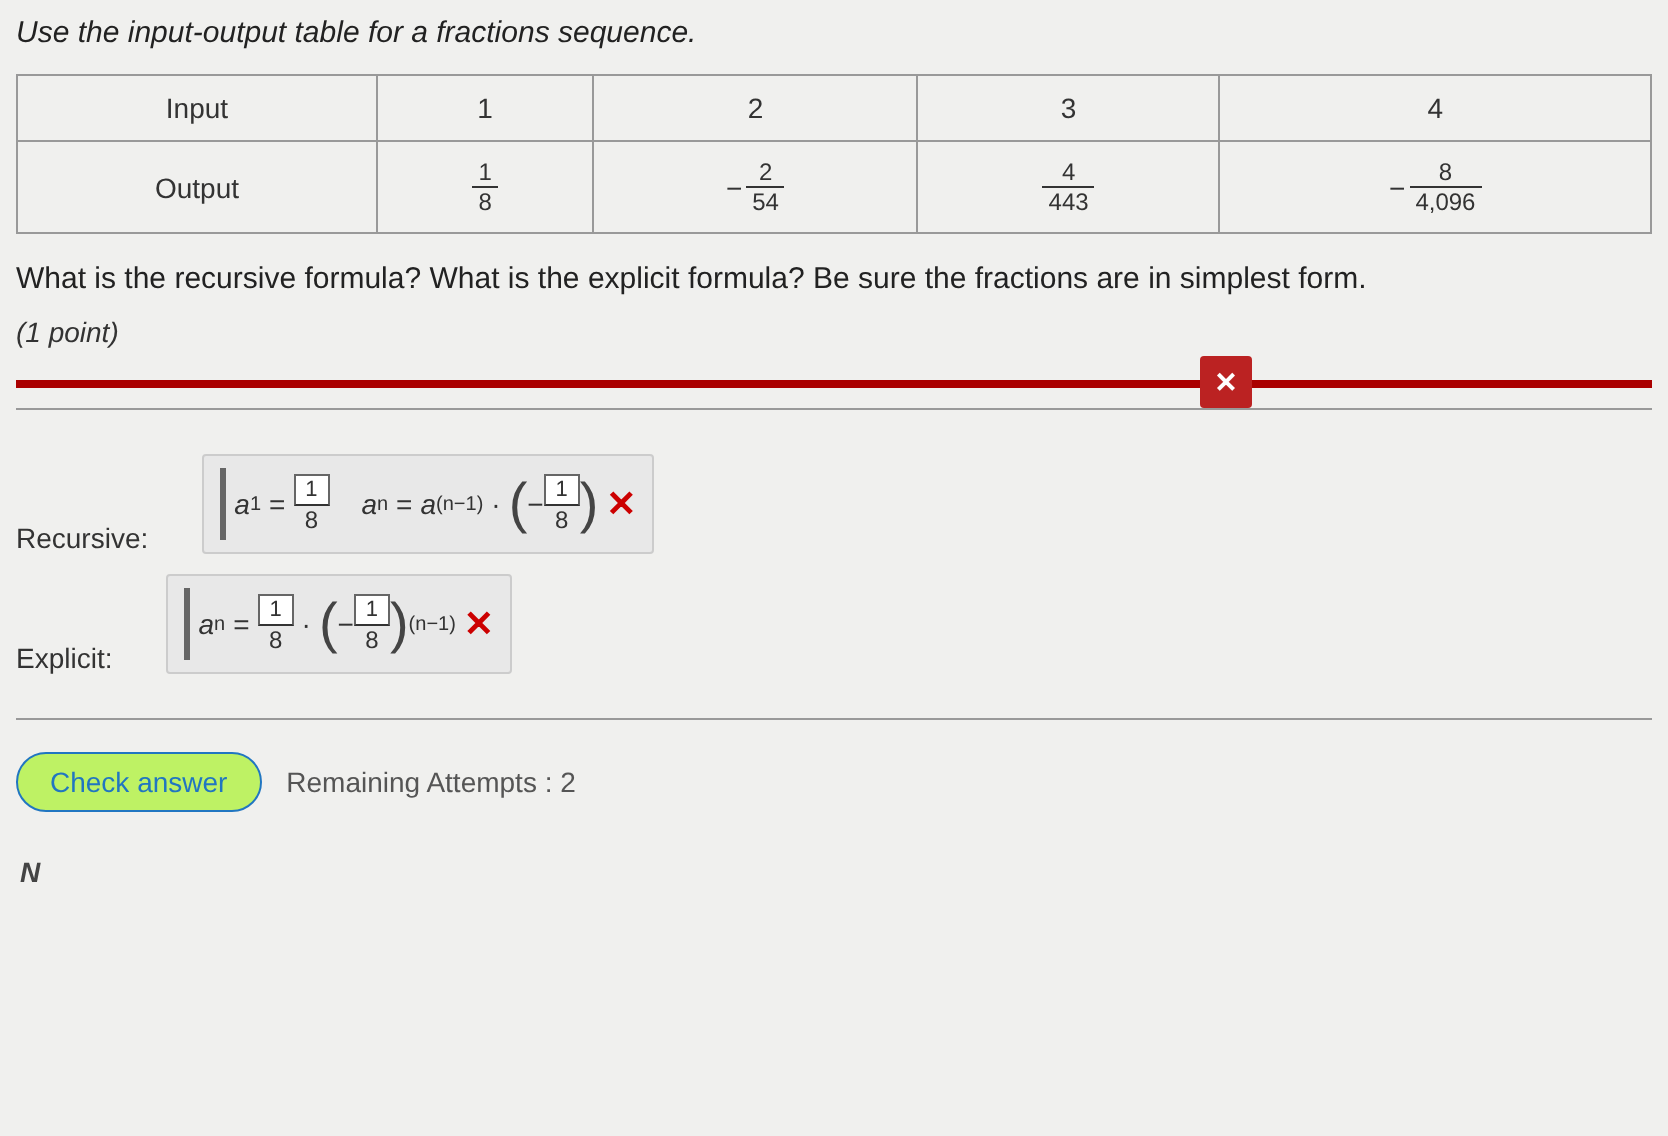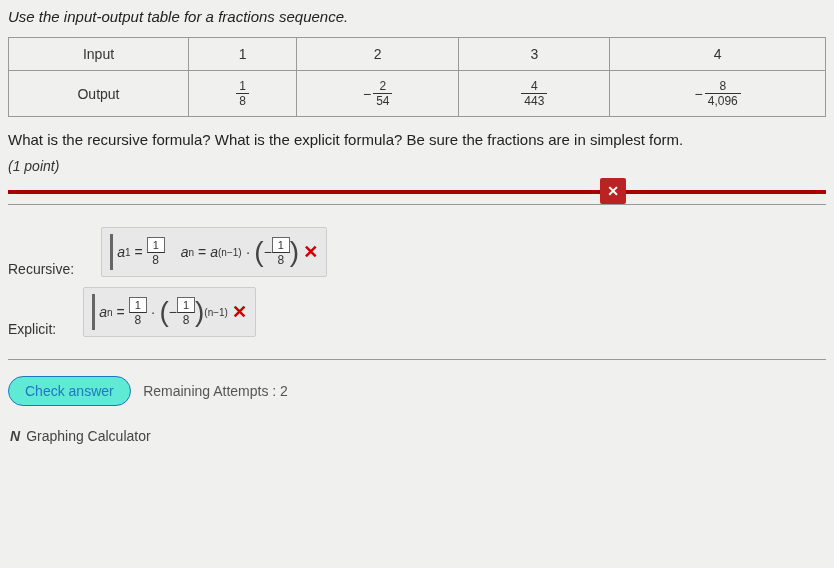--- a/index.html
+++ b/index.html
@@ -23,21 +23,21 @@
 .highlight { background: #e8e8e8; border: 1px solid #ccc; padding: 6px 8px; display: inline-flex; align-items: center; border-radius: 2px; }
 .input-num { border: 1px solid #666; background: #fff; width: 18px; height: 16px; display: inline-flex; align-items: center; justify-content: center; font-size: 11px; }
 .vfrac { display: inline-flex; flex-direction: column; align-items: center; font-size: 12px; }
 .vfrac .vf-num { border-bottom: 1px solid #333; padding: 0 3px; }
 .vfrac .vf-den { padding: 0 3px; }
 .sub { font-size: 10px; vertical-align: sub; }
 .sup { font-size: 10px; vertical-align: super; }
 .red-x { color: #c00; font-weight: bold; font-size: 18px; margin-left: 4px; }
 .paren-wrap { display: inline-flex; align-items: center; }
 .big-paren { font-size: 28px; font-weight: normal; color: #444; }
-.check-btn { border: 1.5px solid #2176c1; border-radius: 18px; padding: 6px 16px; color: #2176c1; background: #5eead4; font-size: 14px; cursor: pointer; display: inline-block; }
+.check-btn { border: 1.5px solid #2176c1; border-radius: 18px; padding: 6px 16px; color: #2176c1; background: #bef264; font-size: 14px; cursor: pointer; display: inline-block; }
 .attempts { font-size: 14px; color: #555; margin-left: 8px; text-align: center; }
 .calc-link { margin-top: 18px; font-size: 14px; color: #444; padding: 4px 2px; display: inline-flex; align-items: center; gap: 6px; }
 .calc-icon { font-style: italic; font-weight: bold; }
 .bar-left { width: 3px; height: 36px; background: #666; display: inline-block; margin-right: 4px; }
 </style>
 </head>
 <body>
 
 <div class="container">
   <div class="instruction">Use the input-output table for a fractions sequence.</div>
@@ -136,15 +136,14 @@
     </div>
   </div>
 
   <div>
     <span class="check-btn">Check answer</span>
     <span class="attempts">Remaining Attempts : 2</span>
   </div>
 
   <div class="calc-link">
     <span class="calc-icon">N</span>
-    <span>Graphing Calculator</span>
   </div>
 </div>
 
 </body></html>

